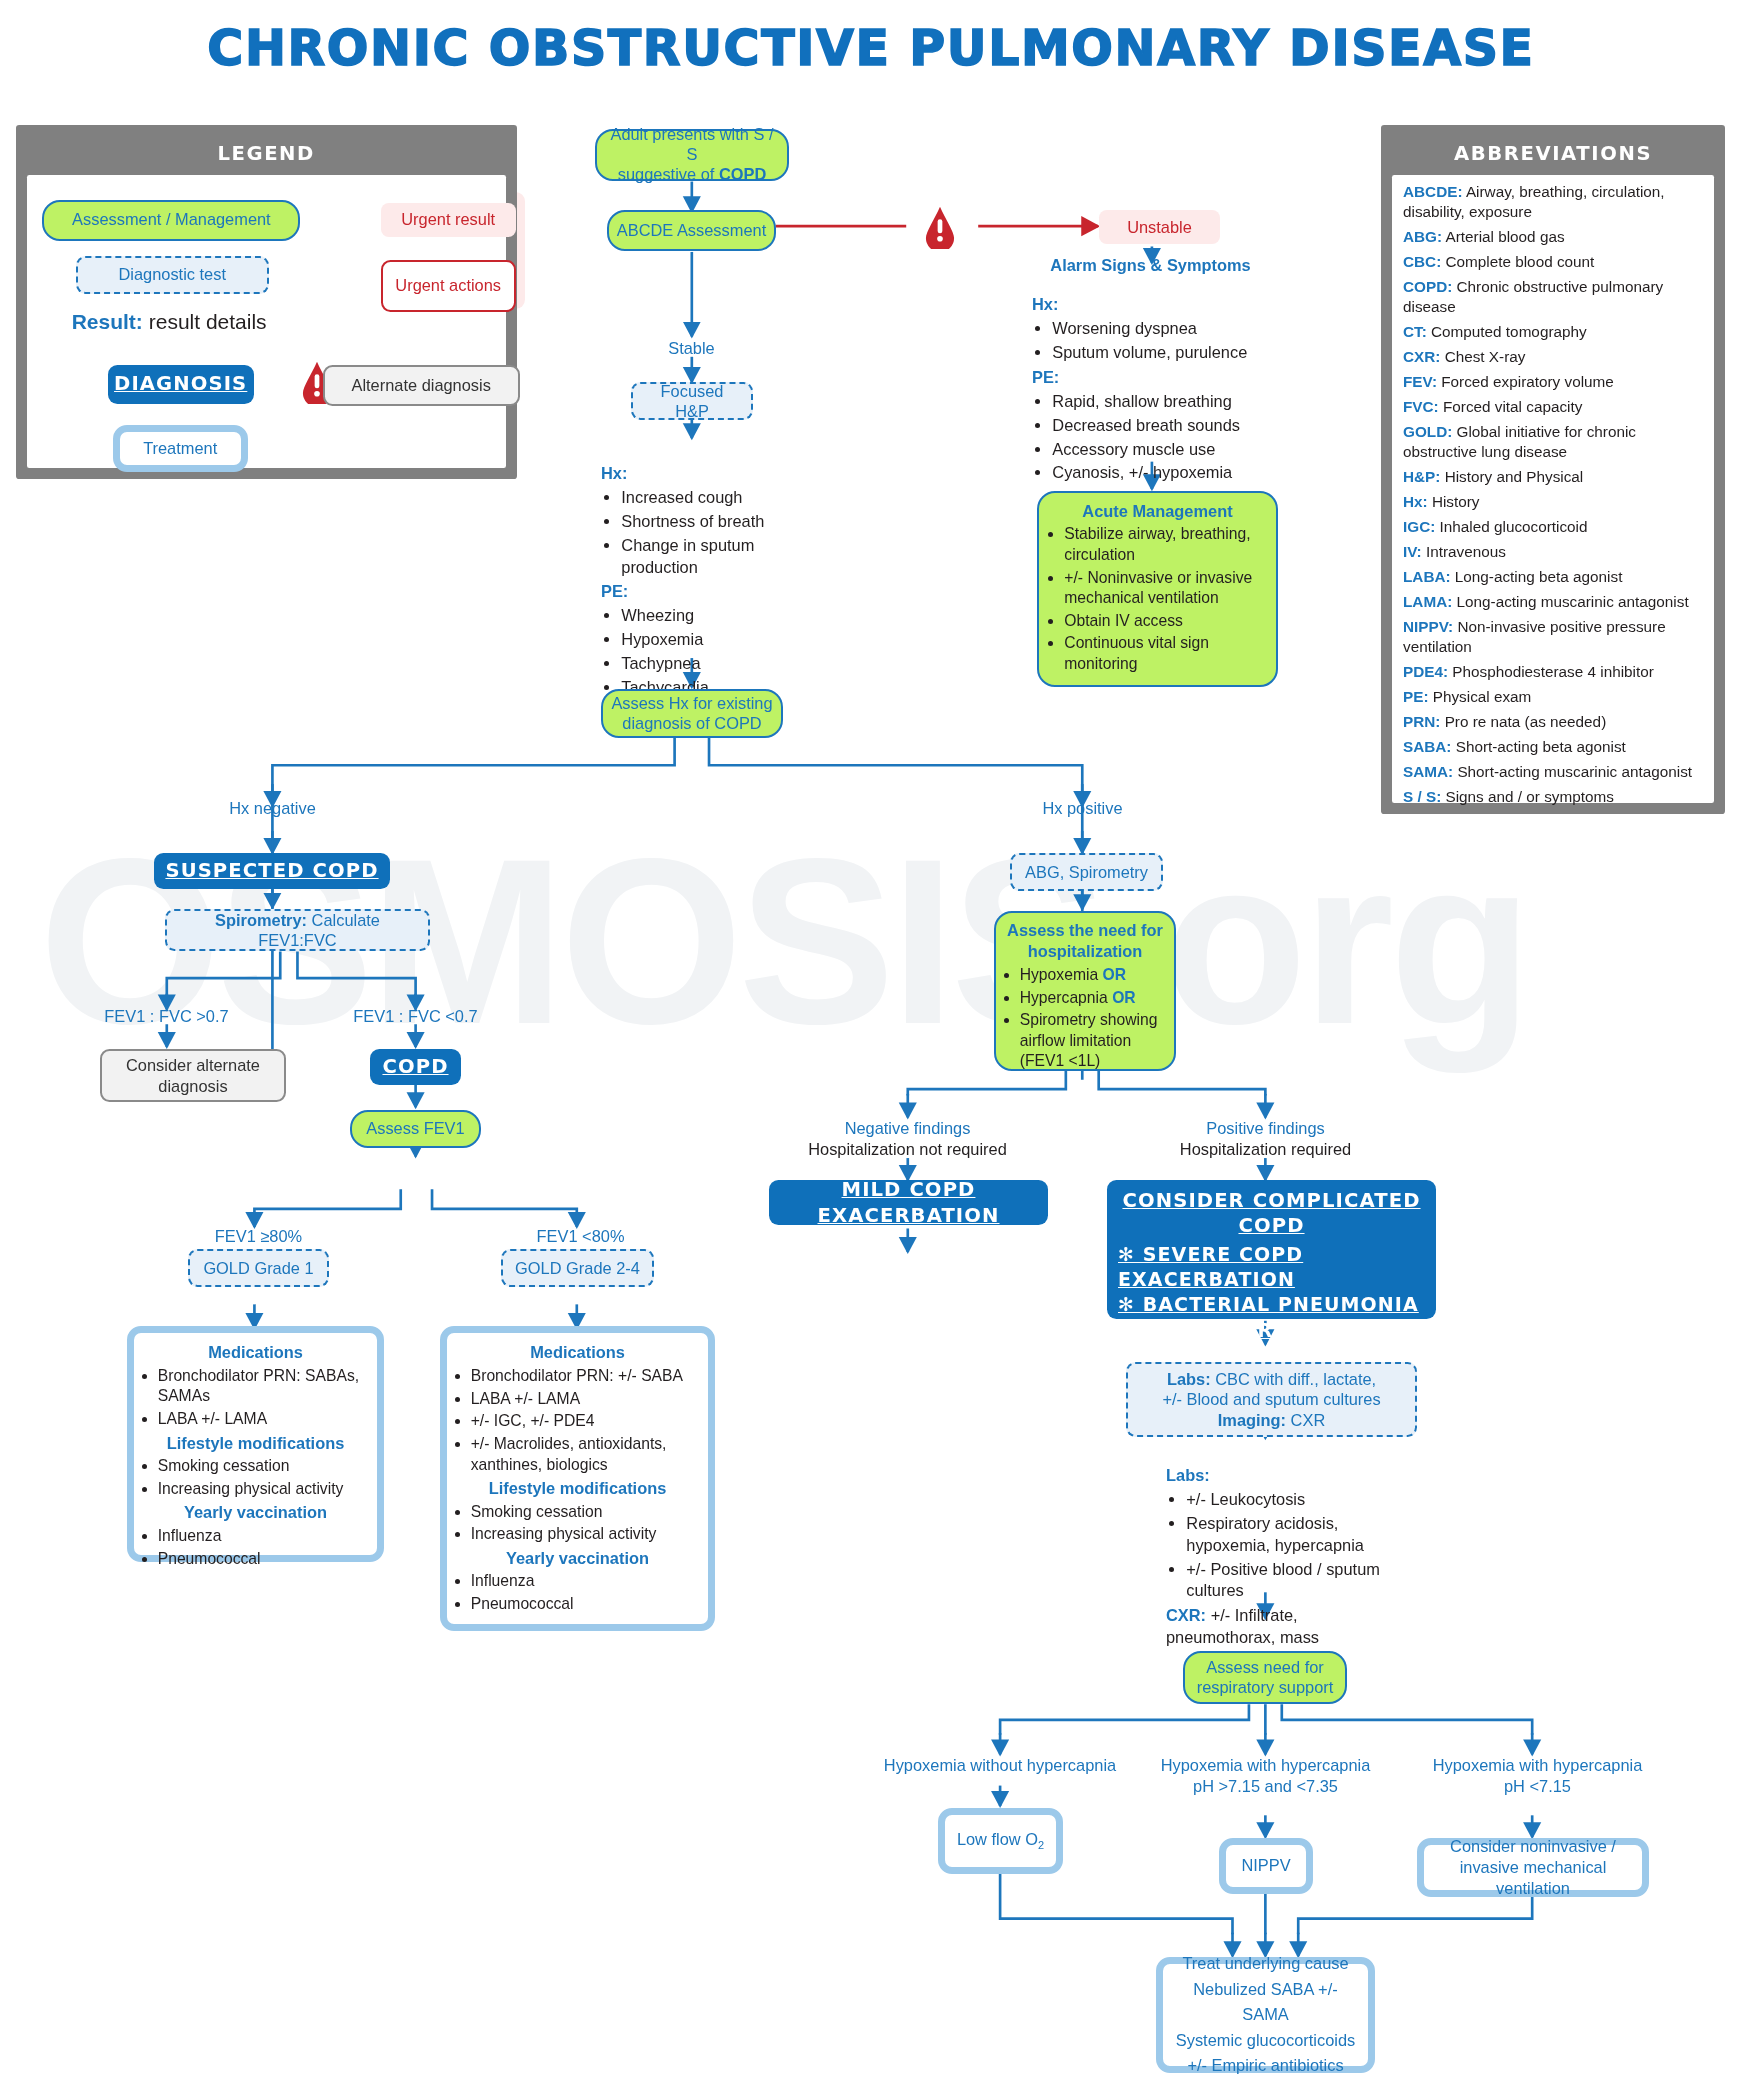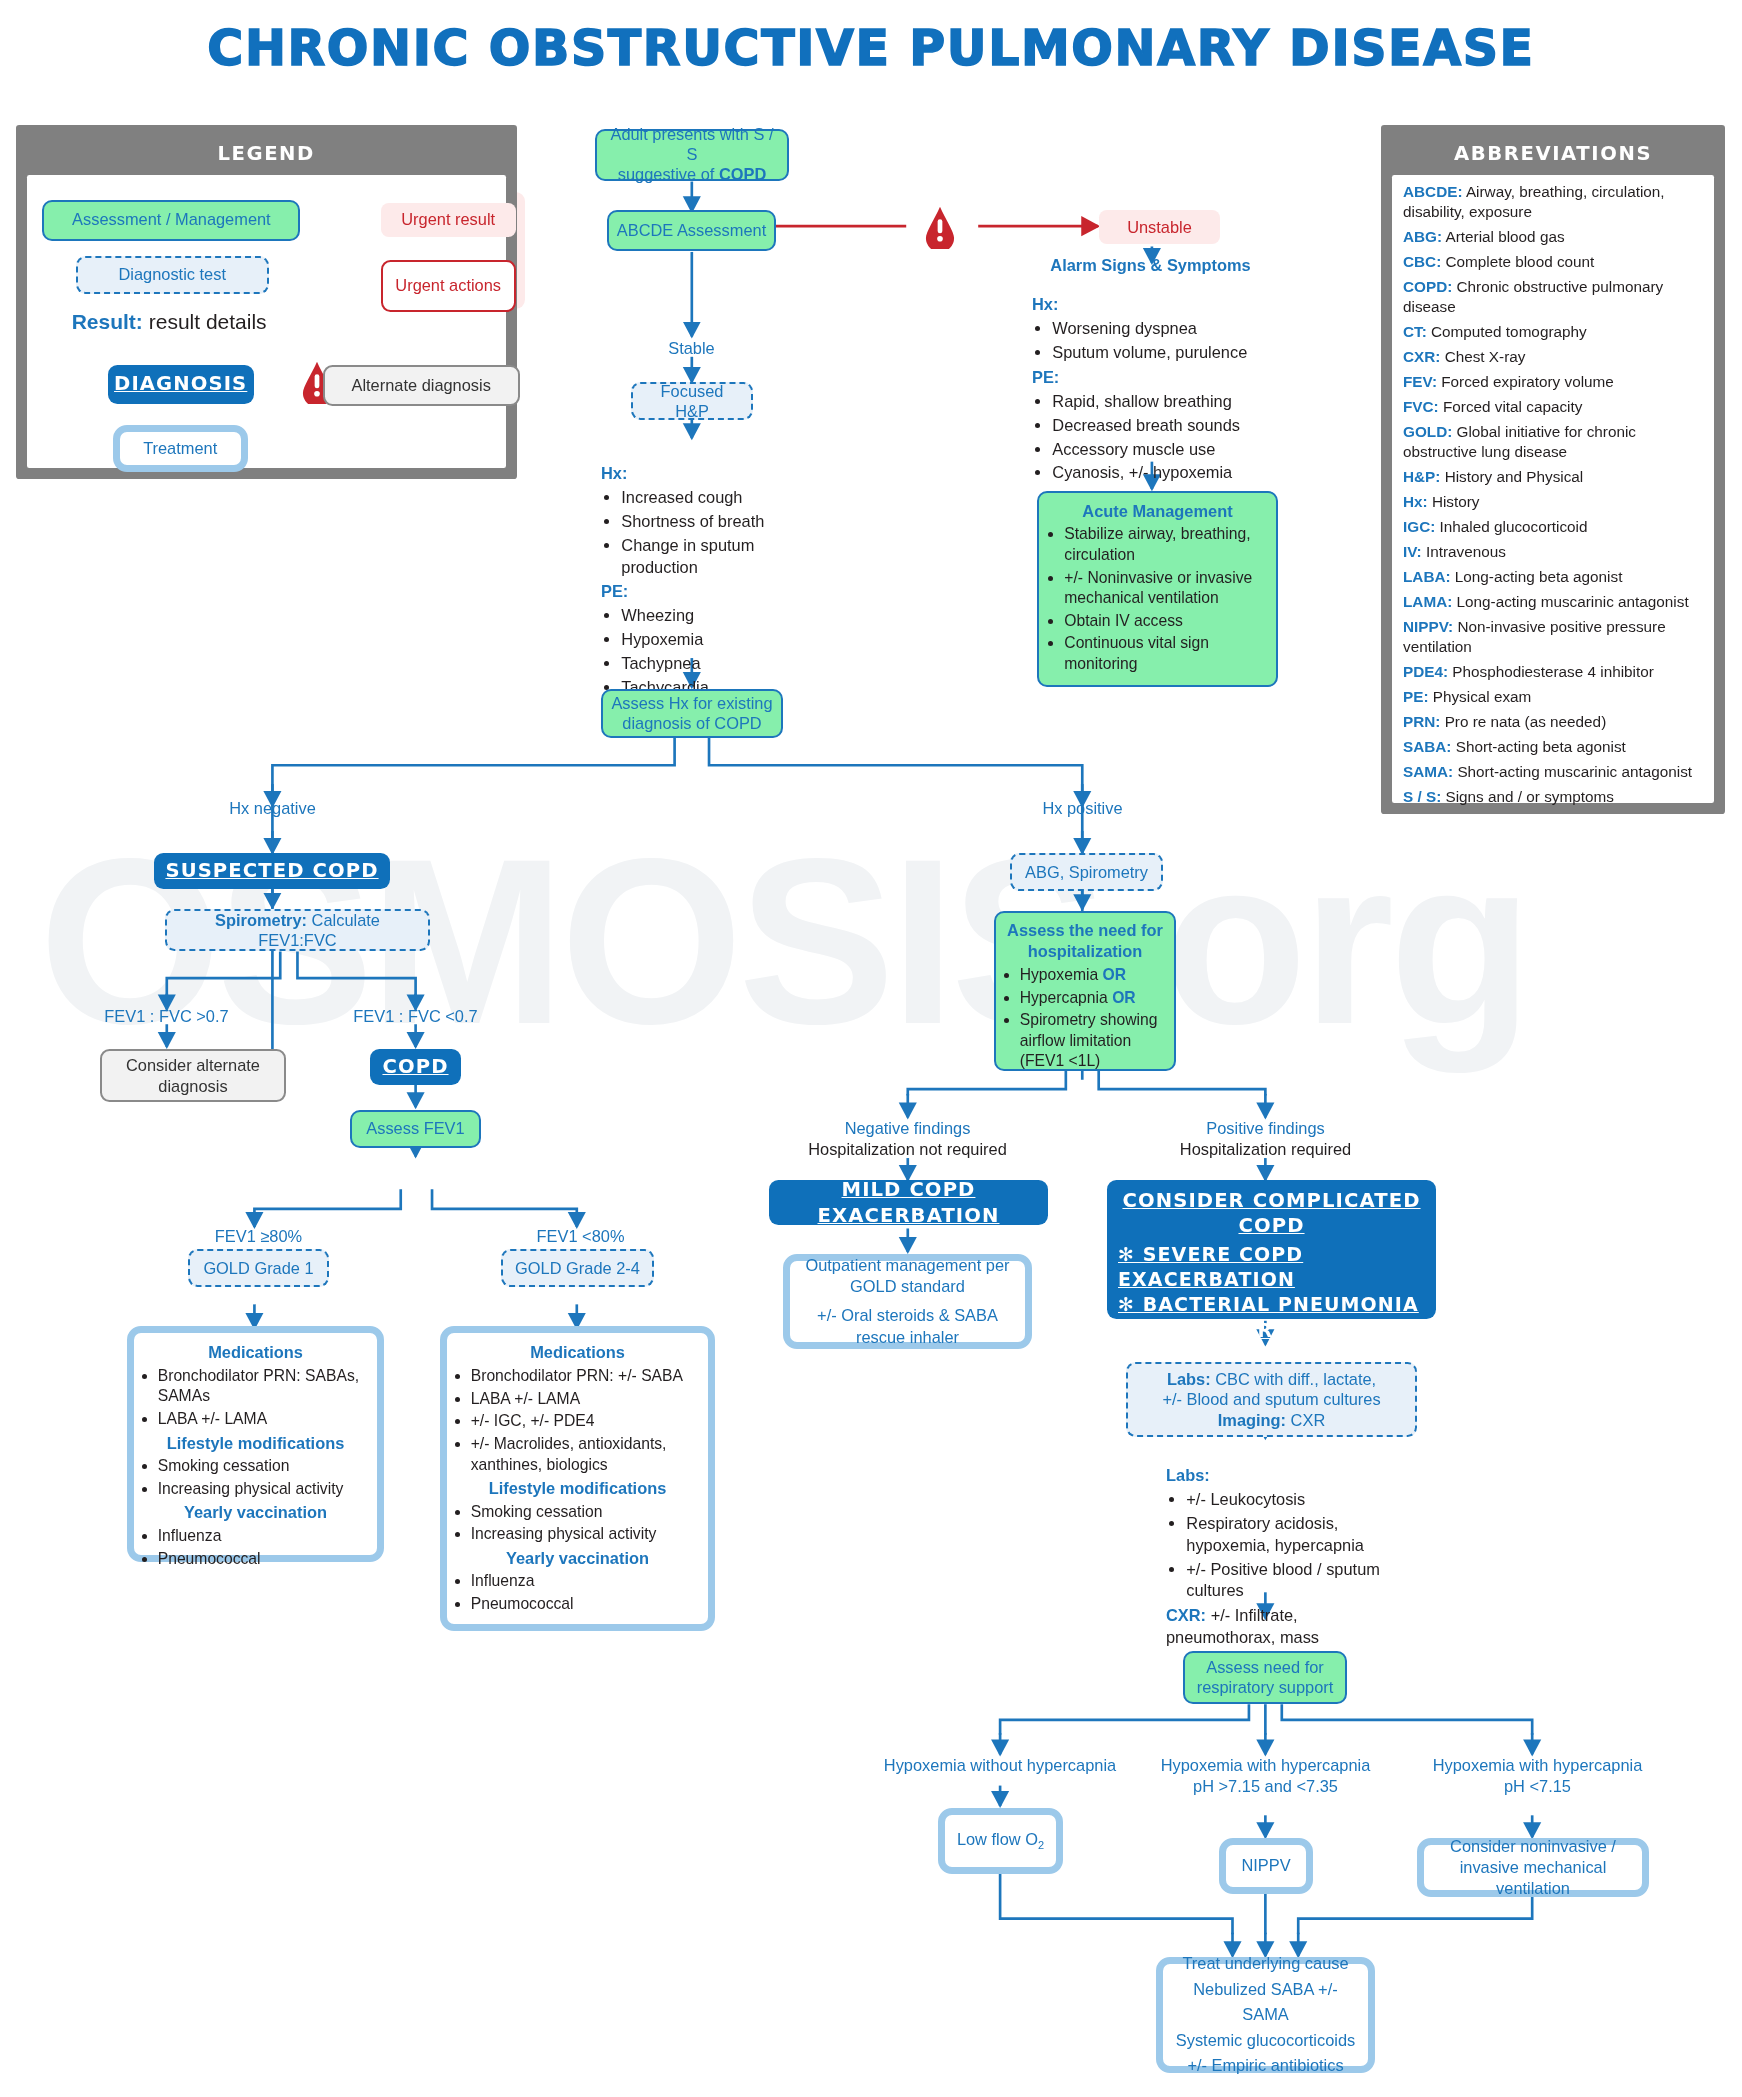--- a/index.html
+++ b/index.html
@@ -50,22 +50,22 @@
   .panel-body {
     background:#fff; border-radius:2.3px; position:relative;
     width:100%; height: calc(100% - 39px);
   }
 
   
   .node { position:absolute; }
 
   .n-assess {                 
     border: 2.3px solid #1d76bc;
-    border-radius: 10px;
-    background: #86efac;
+    border-radius: 18px;
+    background: #bef264;
     color: #1d76bc;
     display:flex; align-items:center; justify-content:center;
     text-align:center;
     font-size: 16.4px; line-height:1.2;
     padding: 5.5px 7.8px;
   }
   .n-assess.left  { align-items:flex-start;justify-content:center; }
 
   .n-dx {                     
     border: 2.3px dashed #1d76bc;
@@ -473,26 +473,20 @@
     <span>Negative findings</span><br>
     <span class="black" style="color:#231f20;">Hospitalization not required</span>
   </div>
   <div class="lbl" style="left:1156px; top:1118px; width:219px;">
     <span>Positive findings</span><br>
     <span style="color:#231f20;">Hospitalization required</span>
   </div>
 
   <div class="n-diagnosis node" style="left:769px; top:1180px; width:279px; height:45px;">MILD COPD EXACERBATION</div>
 
-  <div class="node n-treat" style="left:783px; top:1254px; width:249px; height:95px;">
-    <div>
-      <div>Outpatient management per GOLD standard</div>
-      <div style="margin-top:7.8px;">+/- Oral steroids &amp; SABA rescue inhaler</div>
-    </div>
-  </div>
 
   <div class="node n-diagnosis" style="left:1107px; top:1180px; width:329px; height:139px; flex-direction:column; align-items:flex-start; justify-content:flex-start; padding:7.8px 11px;">
     <div style="width:100%; text-align:center; font-size:19.6px;">CONSIDER COMPLICATED COPD</div>
     <div id="complicated-items" style="margin-top:3.1px; font-size:19px; line-height:1.33; text-align:left;">
         <div>✻ SEVERE COPD EXACERBATION</div>
         <div>✻ BACTERIAL PNEUMONIA</div>
         <div>✻ PULMONARY HYPERTENSION</div>
         <div>✻ ACUTE RESPIRATORY FAILURE</div>
       </div>
   </div>

